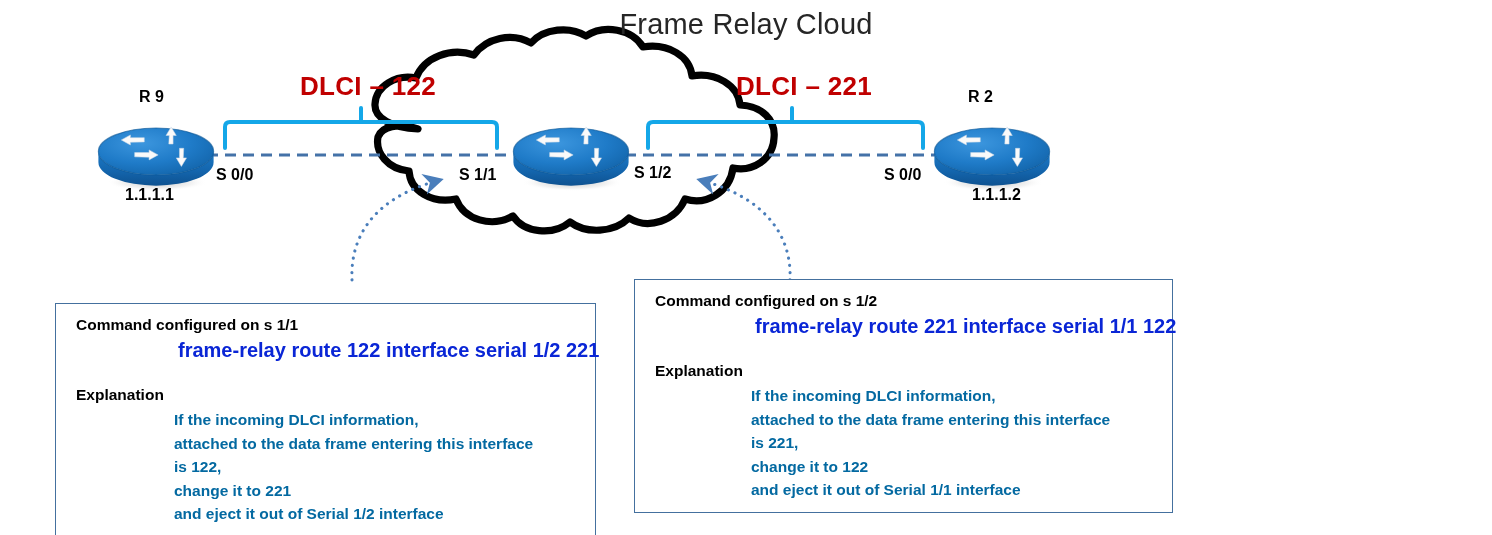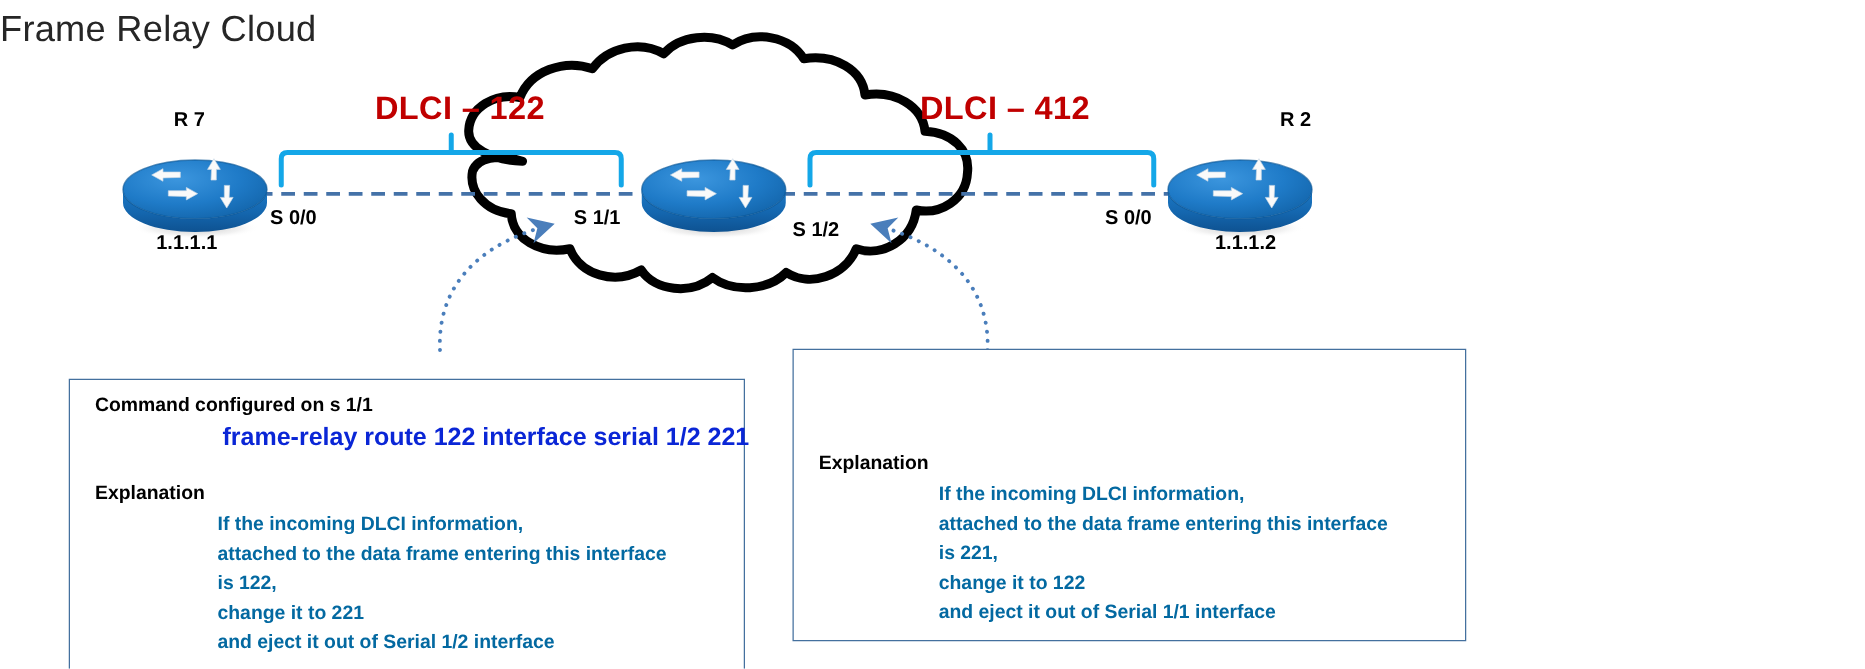--- a/index.html
+++ b/index.html
@@ -27,21 +27,21 @@
   .lbl {
     position: absolute;
     white-space: pre;
     line-height: 1.15;
   }
   
   #title {
     left: 0;
     top: 8px;
     width: 1492px;
-    text-align: left;
+    text-align: center;
     font-size: 29px;
     color: #262626;
     font-weight: 400;
     letter-spacing: 0.2px;
   }
   
   .dlci {
     font-size: 26px;
     font-weight: bold;
     color: #C00000;
@@ -49,27 +49,27 @@
   }
   #dlci-left  { left: 300px; top: 72px; }
   #dlci-right { left: 736px; top: 72px; }
   
   .devlbl {
     font-size: 16px;
     font-weight: bold;
     color: #000000;
   }
   #r1-name   { left: 139px; top: 88px; }
-  #r2-name   { left: 1024px; top: 88px; }
+  #r2-name   { left: 968px; top: 88px; }
   #r1-ip     { left: 125px; top: 186px; }
   #r2-ip     { left: 972px; top: 186px; }
   #r1-int    { left: 216px; top: 166px; }
   #r2-int    { left: 884px; top: 166px; }
   #c-int-l   { left: 459px; top: 166px; }
-  #c-int-r   { left: 634px; top: 176px; }
+  #c-int-r   { left: 634px; top: 164px; }
 
   
   .exbox {
     position: absolute;
     background: #ffffff;
     border: 1.4px solid #44709E;
     box-sizing: border-box;
   }
   #box-left  { left: 55px;  top: 279px; width: 541px; height: 234px; margin-top: 24px; }
   #box-right { left: 634px; top: 279px; width: 539px; height: 234px; }
@@ -195,23 +195,23 @@
     <g fill="none" stroke="#4A7EBB" stroke-width="3.1" stroke-dasharray="0.1 7.2" stroke-linecap="round">
       <path d="M352 280 C350 238 372 198 440 180" marker-end="url(#arrR)"></path>
       <path d="M790 280 C792 238 768 198 700 180" marker-end="url(#arrR)"></path>
     </g>
   </svg>
 
   <div class="lbl" id="title">Frame Relay Cloud</div>
 
   <div class="lbl dlci" id="dlci-left">DLCI – 122</div>
 
-  <div class="lbl dlci" id="dlci-right">DLCI – 412</div>
-
-  <div class="lbl devlbl" id="r1-name">R 7</div>
+  <div class="lbl dlci" id="dlci-right">DLCI – 221</div>
+
+  <div class="lbl devlbl" id="r1-name">R 9</div>
 
   <div class="lbl devlbl" id="r2-name">R 2</div>
 
   <div class="lbl devlbl" id="r1-ip">1.1.1.1</div>
 
   <div class="lbl devlbl" id="r2-ip">1.1.1.2</div>
 
   <div class="lbl devlbl" id="r1-int">S 0/0</div>
 
   <div class="lbl devlbl" id="r2-int">S 0/0</div>
@@ -225,20 +225,22 @@
     <div class="bx-cmd p-cmd">frame-relay route 122 interface serial 1/2 221</div>
     <div class="bx-head p-expl">Explanation</div>
     <div class="bx-body p-body">If the incoming  DLCI information,
 attached to the data frame entering this interface
 is 122,
 change it to 221
 and eject it out of Serial 1/2 interface</div>
   </div>
 
   <div class="exbox" id="box-right">
+    <div class="bx-head p-head">Command configured on s 1/2</div>
+    <div class="bx-cmd p-cmd">frame-relay route 221 interface serial 1/1 122</div>
     <div class="bx-head p-expl">Explanation</div>
     <div class="bx-body p-body">If the incoming  DLCI information,
 attached to the data frame entering this interface
 is 221,
 change it to 122
 and eject it out of Serial 1/1 interface</div>
   </div>
 
 </div>
 

